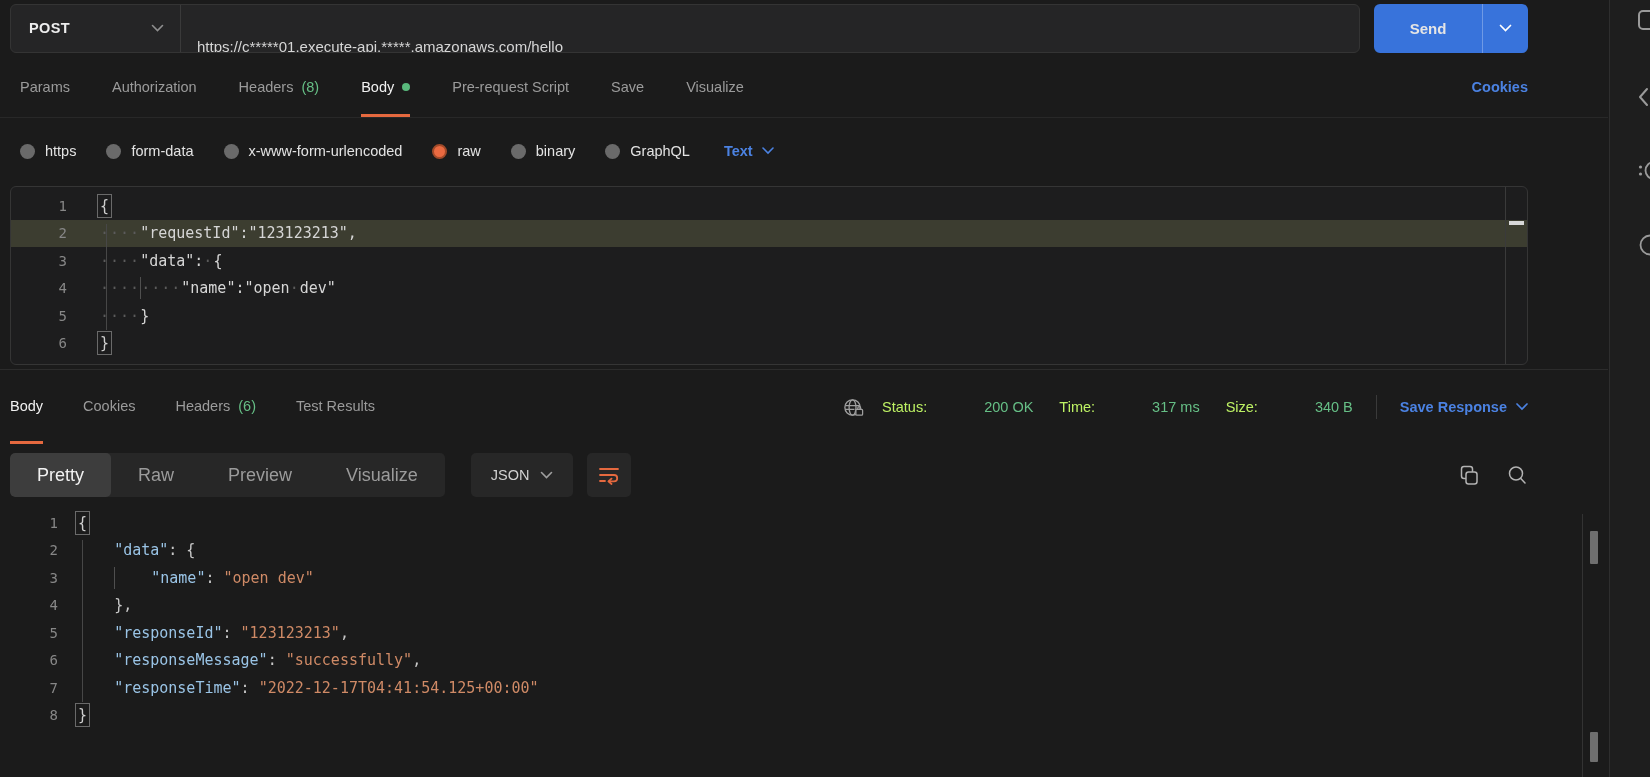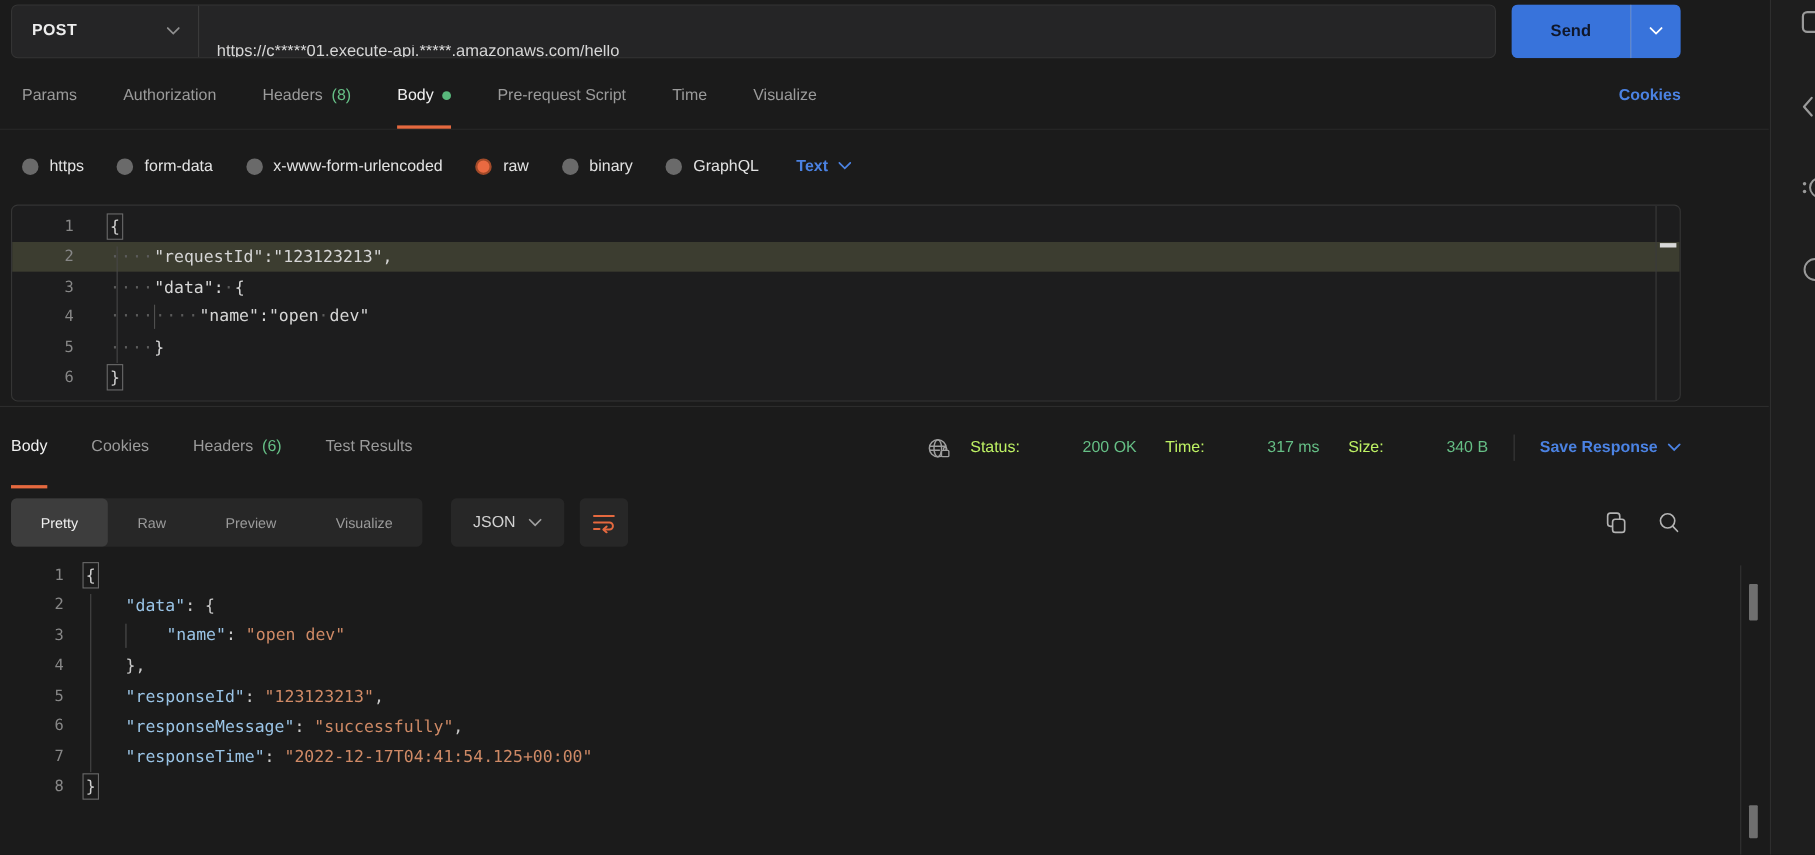--- a/index.html
+++ b/index.html
@@ -11,21 +11,21 @@
   }
   .main { position:absolute; left:0; top:0; width:1608px; height:777px; }
 
   
   .url-row { height:56px; display:flex; align-items:center; padding:0 80px 0 10px; gap:14px; }
   .url-box { flex:1; height:49px; background:#252526; border:1px solid #343434; border-radius:6px; display:flex; align-items:stretch; overflow:hidden; }
   .method-sel { width:170px; padding:0 16px 0 18px; display:flex; align-items:center; justify-content:space-between; border-right:1px solid #3a3a3a; cursor:pointer;text-align:right; }
   .method-label { font-weight:700; font-size:14.5px; letter-spacing:.4px; color:#ededed; }
   .url-input { flex:1; background:transparent; border:none; outline:none; color:#d6d6d6; font-size:15px; padding:0 16px; font-family:"Liberation Sans", sans-serif;margin-top:36px; }
   .send-group { display:flex; height:49px; border-radius:6px; overflow:hidden; flex:none; }
-  .send-main { width:108px; background:#3873db; color:#0f172a; font-size:15px; font-weight:600; border:none; cursor:pointer; font-family:"Liberation Sans", sans-serif; }
+  .send-main { width:108px; background:#3873db; color:#e5e5e5; font-size:15px; font-weight:600; border:none; cursor:pointer; font-family:"Liberation Sans", sans-serif; }
   .send-caret { width:46px; background:#3873db; border:none; border-left:1px solid rgba(255,255,255,.28); display:flex; align-items:center; justify-content:center; cursor:pointer; }
 
   
   .tabs-row { height:62px; display:flex; align-items:stretch; padding:0 80px 0 20px; border-bottom:1px solid #282828; }
   .tab { display:flex; align-items:center; gap:8px; margin-right:42px; color:#9b9b9b; font-size:14.5px; cursor:pointer; border-bottom:3px solid transparent; padding-top:3px; }
   .tab.active { color:#f1f1f1; border-bottom-color:#e5693f; }
   .tab .count { color:#66bf86; }
   .tab .gdot { width:8px; height:8px; border-radius:50%; background:#59b97c; }
   .cookies-link { margin-left:auto; align-self:center; color:#4b82e2; font-size:14.5px; font-weight:600; cursor:pointer; }
 
@@ -65,21 +65,21 @@
   .resp-meta { margin-left:auto; display:flex; align-items:center; gap:9px; font-size:14.5px; }
   .meta-label { color:#bef264; }
   .meta-val { color:#66bf86;margin-left:48px; }
   .meta-gap { width:8px; }
   .meta-divider { width:1px; height:24px; background:#3a3a3a; margin:0 14px; }
   .save-response { display:flex; align-items:center; gap:9px; color:#4b82e2; font-weight:600; cursor:pointer; }
 
   
   .resp-toolbar { height:62px; display:flex; align-items:center; padding:0 80px 0 10px; gap:14px; }
   .view-switch { display:flex; background:#272727; border-radius:5px; height:44px; overflow:hidden; }
-  .vs-item { display:flex; align-items:center; justify-content:center; padding:4px 27px; color:#9b9b9b; font-size:13px; cursor:pointer; }
+  .vs-item { display:flex; align-items:center; justify-content:center; padding:4px 27px; color:#9b9b9b; font-size:18px; cursor:pointer; }
   .vs-item.active { background:#3d3d3d; color:#f1f1f1; border-radius:5px; }
   .format-btn { height:44px; background:#272727; border-radius:5px; display:flex; align-items:center; gap:11px; padding:0 20px; color:#d2d2d2; font-size:14.5px; cursor:pointer; margin-left:12px; }
   .wrap-btn { height:44px; width:44px; background:#272727; border-radius:5px; display:flex; align-items:center; justify-content:center; cursor:pointer; }
   .toolbar-right { margin-left:auto; display:flex; align-items:center; gap:26px; }
   .icon-btn { background:none; border:none; cursor:pointer; display:flex; align-items:center; justify-content:center; }
 
   
   .resp-editor { position:relative; margin:0 10px; height:265px; padding-top:3px; }
   .resp-editor .ln { width:48px; }
   .resp-editor .code { padding-left:20px; }
@@ -130,21 +130,21 @@
         <span class="count">(8)</span>
       </div>
     <div class="tab active">
         <span>Body</span>
         <span class="gdot"></span>
       </div>
     <div class="tab">
         <span>Pre-request Script</span>
       </div>
     <div class="tab">
-        <span>Time</span>
+        <span>Save</span>
       </div>
     <div class="tab">
         <span>Visualize</span>
       </div>
     <span class="cookies-link">Cookies</span>
   </div>
 
   <div class="radio-row">
     <div class="radio">
         <span class="rdot"></span>

